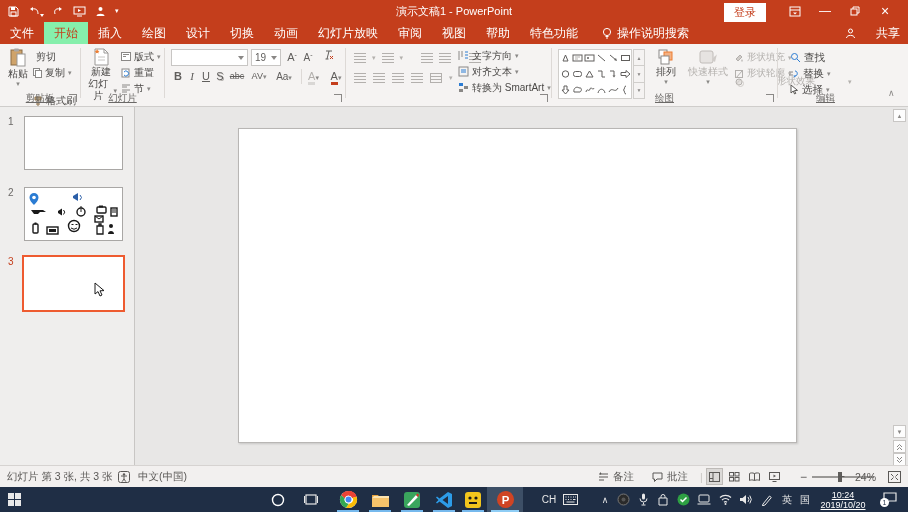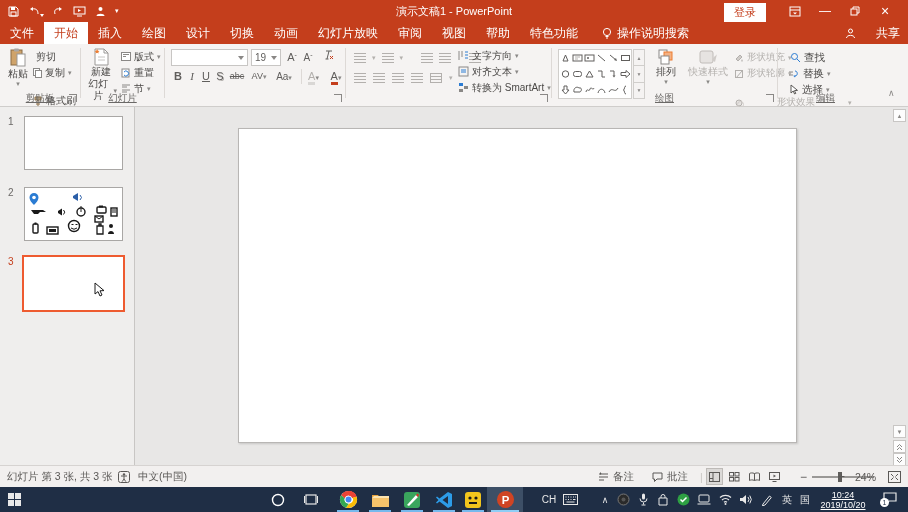--- a/index.html
+++ b/index.html
@@ -13,21 +13,21 @@
   .qat svg{display:block;}
   .title-center{position:absolute;left:0;right:0;top:0;height:22px;display:flex;align-items:center;justify-content:center;font-size:11px;color:#fff;pointer-events:none;}
   .win-controls{position:absolute;right:8px;top:0;height:22px;display:flex;align-items:flex-end;}
   .signin{background:#fff;color:#C43E1C;font-size:11px;padding:2px 10px;margin-right:14px;}
   .wbtn{width:30px;height:22px;display:flex;align-items:center;justify-content:center;color:#fff;font-size:12px;}
   .caret-s{font-size:7px;color:#fff;}
 
   
   #tabrow{position:absolute;left:0;top:22px;width:908px;height:22px;background:#C43E1C;display:flex;align-items:flex-end;}
   .tab{font-size:12px;color:#fff;padding:3px 10px;height:22px;display:flex;align-items:center;}
-  .tab.active{background:#ffffff;color:#C43E1C;}
+  .tab.active{background:#86efac;color:#C43E1C;}
   .tellme{display:flex;align-items:center;gap:5px;margin-left:14px;font-size:12px;color:#fff;height:22px;}
   .share{position:absolute;right:8px;bottom:0;height:22px;display:flex;align-items:center;gap:20px;font-size:12px;color:#fff;}
 
   
   #ribbon{position:absolute;left:0;top:44px;width:908px;height:63px;background:#f5f3f2;border-bottom:1px solid #cfcdcb;}
   .g{position:absolute;top:0;height:62px;}
   .glabel{position:absolute;bottom:1px;left:0;right:0;text-align:center;font-size:9.5px;color:#6b6967;text-decoration:underline;}
   .gsep{position:absolute;top:4px;height:50px;width:1px;background:#ddd9d6;}
   .dlg{position:absolute;bottom:4px;right:3px;width:8px;height:8px;border-left:1px solid #8a8886;border-bottom:1px solid #8a8886;transform:rotate(180deg);}
   .bigbtn{position:absolute;display:flex;flex-direction:column;align-items:center;justify-content:flex-start;font-size:10px;color:#4a4846;line-height:12px;text-align:center;}
@@ -442,21 +442,21 @@
           <span class="dcaret dis">▾</span>
       </div>
       <div class="hbtn dis" style="left:182px;top:22px;font-size:9.5px;text-align:right;">
         <svg width="10" height="10" viewBox="0 0 10 10">
             <rect x="1.5" y="1.5" width="7" height="7" fill="none" stroke="#b3b0ad"></rect>
             <path d="M2 9 L8 2" stroke="#b3b0ad"></path>
           </svg>
         <span>形状轮廓</span>
           <span class="dcaret dis">▾</span>
       </div>
-      <div class="hbtn dis" style="left:182px;top:51px;font-size:9.5px;gap:33px;">
+      <div class="hbtn dis" style="left:182px;top:30px;font-size:9.5px;gap:33px;">
         <svg width="10" height="10" viewBox="0 0 10 10">
             <circle cx="5" cy="5" r="3" fill="#e6e3e1" stroke="#b3b0ad"></circle>
             <circle cx="6.5" cy="6.5" r="3" fill="none" stroke="#d0ccc9"></circle>
           </svg>
         <span>形状效果</span>
           <span class="dcaret dis">▾</span>
       </div>
       <div class="glabel">绘图</div>
       <div class="dlg"></div>
     </div>

